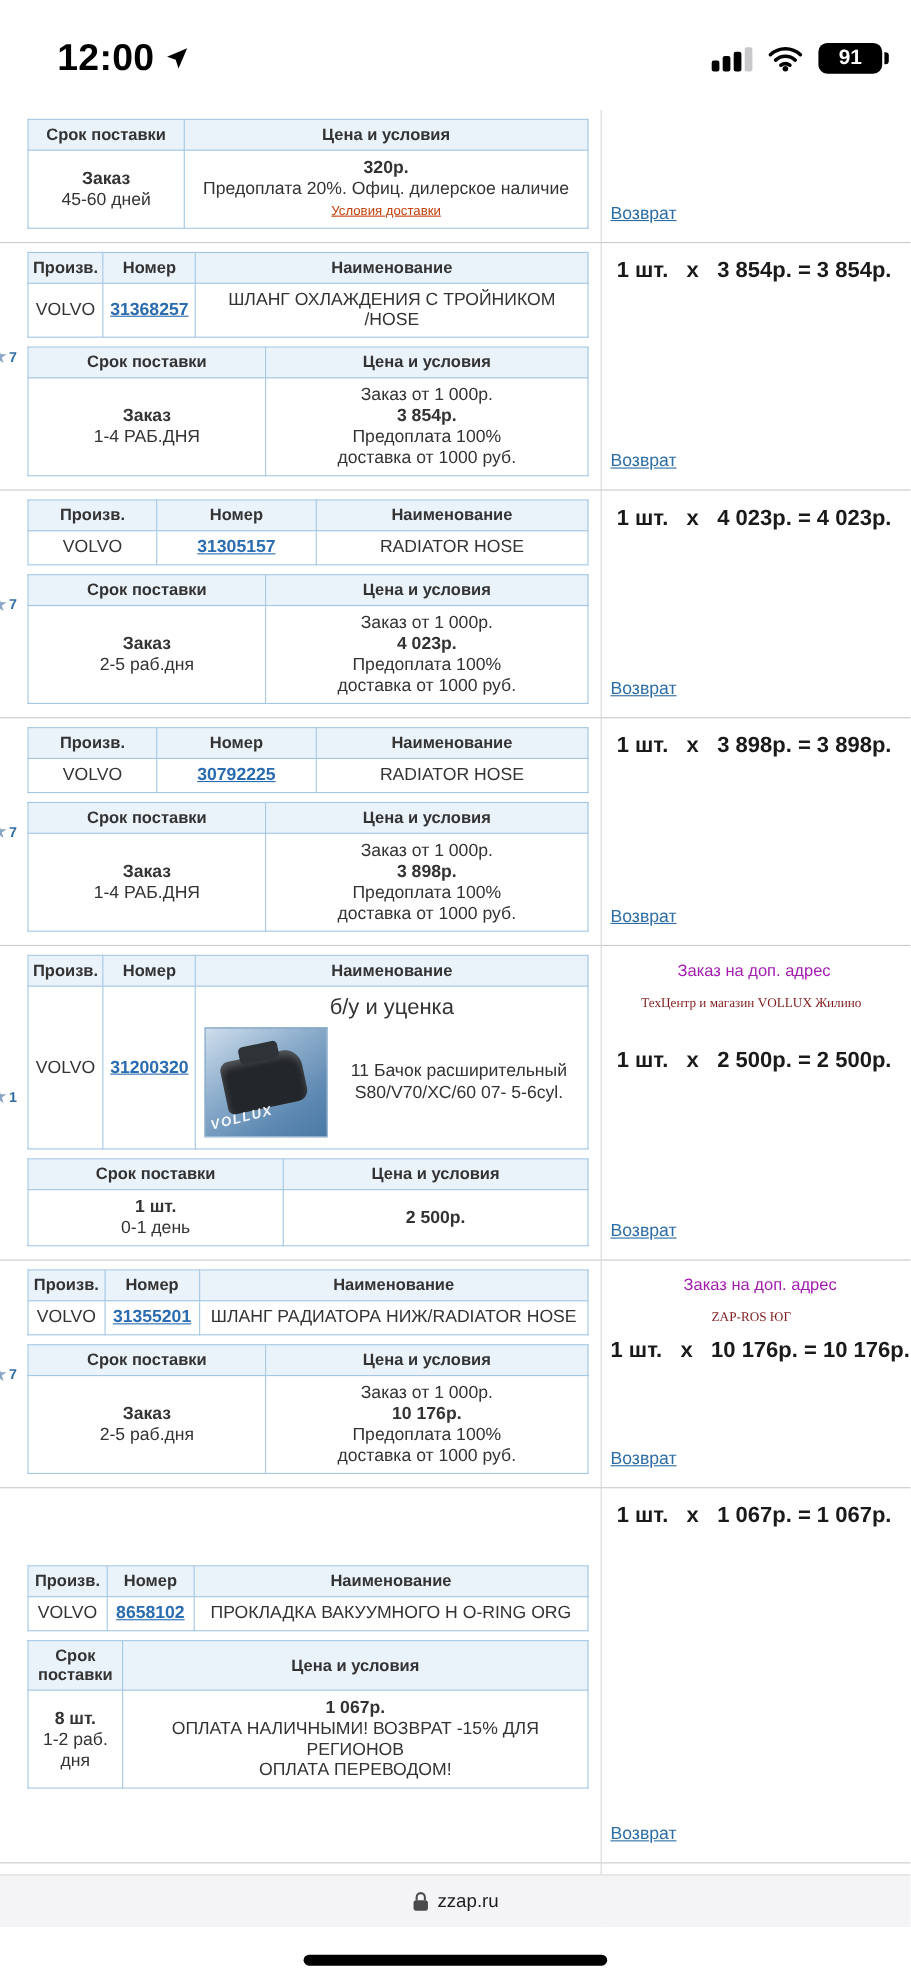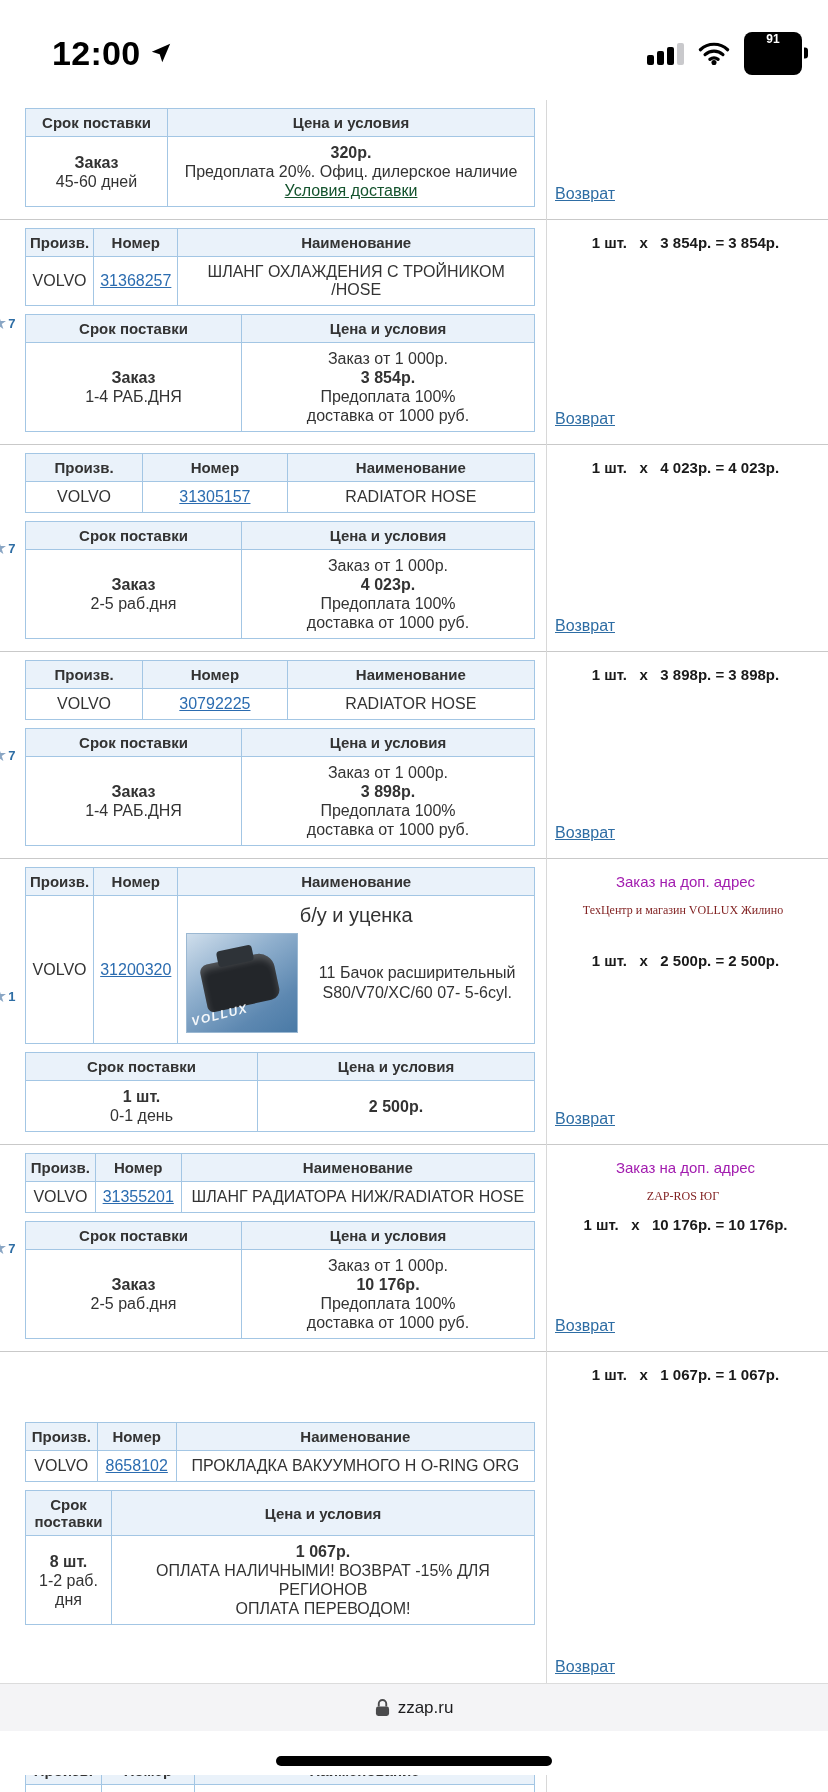--- a/index.html
+++ b/index.html
@@ -10,22 +10,22 @@
   
   .status-bar { height:100px; display:flex; align-items:center; justify-content:space-between;
                 padding:6px 26px 0 52px; background:#fff; }
   .sb-left { display:flex; align-items:center; gap:10px; }
   .sb-time { font-size:34px; font-weight:700; color:#000; letter-spacing:.3px; }
   .sb-right { display:flex; align-items:center; gap:14px; }
   .cellbars { display:flex; align-items:flex-end; gap:3px; height:24px; }
   .cellbars i { display:block; width:7px; background:#000; border-radius:2px; }
   .cellbars i:nth-child(1){height:10px;} .cellbars i:nth-child(2){height:14px;}
   .cellbars i:nth-child(3){height:18px;} .cellbars i:nth-child(4){height:22px; background:#c9c9cc;}
-  .batt { position:relative; width:58px; height:43px; background:#000; border-radius:8px; color:#fff;
-          display:flex; align-items:flex-start; justify-content:center; font-size:12px; font-weight:700; }
+  .batt { position:relative; width:58px; height:28px; background:#000; border-radius:8px; color:#fff;
+          display:flex; align-items:center; justify-content:center; font-size:19px; font-weight:700; }
   .batt .nub { position:absolute; right:-6px; top:50%; transform:translateY(-50%);
                width:4px; height:11px; background:#000; border-radius:0 3px 3px 0; }
 
   
   .content { position:relative; background:#fff; }
   .vline { position:absolute; top:0; bottom:0; left:546px; width:1px; background:#d8d8d8; }
 
   .block { position:relative; display:flex; border-bottom:1px solid #c9c9c9; padding:8px 8px 12px 0; min-height:110px; }
   .gutter { width:25px; flex:none; position:relative; overflow:visible; }
   .fav { position:absolute; left:-9px; top:86px; display:flex; align-items:center; }
@@ -38,53 +38,53 @@
   .block--cut  .main::before { content:""; display:block; height:55px; }
   .block--tall .main::after  { content:""; display:block; height:55px; }
   .block--cut { border-bottom:none; min-height:260px; }
 
   table.tbl { border-collapse:collapse; width:100%; background:#fff; }
   .tbl th, .tbl td { border:1px solid #a3c6e4; text-align:center; vertical-align:middle; }
   .tbl th { background:#eaf2fa; font-size:15px; font-weight:700; color:#333; padding:5px 4px; line-height:17px; }
   .tbl td { font-size:16px; color:#333; padding:6px 6px; }
   .pt { margin-bottom:8px; }
   .pt .brand, .pt .numlink { white-space:nowrap; }
-  .numlink { color:#2b6cb0; font-weight:400; text-decoration:underline; font-size:16px; }
+  .numlink { color:#2b6cb0; font-weight:700; text-decoration:underline; font-size:16px; }
   .namecell { padding:4px 4px; }
   .cond { font-size:20px; padding:2px 0 6px; }
   .name-wrap { display:flex; align-items:center; gap:10px; padding:0 2px 4px; }
   .pname { flex:1; font-size:16px; line-height:20px; }
 
   .dt { table-layout:fixed; }
   .dcol-headcut { width:142px; } .dcol-std { width:216px; } .dcol-img { width:232px; } .dcol-tall { width:86px; }
   .dcell, .pcell { padding:8px 6px; }
   .ln { line-height:19px; font-size:16px; }
   .ln.b { font-weight:700; }
-  .lnk { color:#14532d; text-decoration:underline; font-size:16px; }
+  .lnk { color:#c2410c; text-decoration:underline; font-size:12px; }
 
   .thumb { position:relative; width:112px; height:100px; flex:none; overflow:hidden;
            border:1px solid #9bb8d2;
            background:linear-gradient(145deg,#cfdeec 0%,#8fafcd 38%,#5d88b1 75%,#4a7aa6 100%); }
   .th-a { position:absolute; left:16px; top:24px; width:74px; height:48px; background:#23262a;
           border-radius:8px 16px 10px 6px; transform:rotate(-12deg);
           box-shadow:inset 0 5px 7px rgba(255,255,255,.22); }
   .th-b { position:absolute; left:30px; top:14px; width:36px; height:16px; background:#2e3338;
           border-radius:4px; transform:rotate(-12deg); }
   .th-mark { position:absolute; left:4px; bottom:10px; color:rgba(255,255,255,.92); font-size:12px;
              font-weight:700; font-style:italic; transform:rotate(-14deg); letter-spacing:1.5px; }
 
   .right { flex:1; display:flex; flex-direction:column; gap:9px; padding:6px 4px 2px 20px;text-align:center; }
   .note { font-size:15px; color:#a21caf; line-height:18px; }
   .vendor { font-size:12px; color:#7f1d1d; line-height:21px; max-width:256px;font-family:Liberation Serif, serif; }
-  .total { font-size:15px; font-weight:700; color:#1a1a1a; white-space:pre; letter-spacing:0; }
+  .total { font-size:20px; font-weight:700; color:#1a1a1a; white-space:pre; letter-spacing:0; }
   .block--img .total { margin-top:22px; }
   .ret { margin-top:auto; align-self:flex-start; color:#2e6da4; font-size:16px; text-decoration:underline; padding-bottom:2px; }
 
   
-  .browser-bar { position:absolute; left:0; right:0; bottom:0; height:109px; z-index:5; }
+  .browser-bar { position:absolute; left:0; right:0; bottom:0; height:88px; z-index:5; }
   .url-strip { height:48px; background:#f4f4f6; border-top:1px solid #dcdcdc;
                display:flex; align-items:center; justify-content:center; gap:8px;
                font-size:17px; color:#1c1c1e; }
   .home-area { height:44px; background:#fff; position:relative; }
   .home-indicator { position:absolute; left:50%; transform:translateX(-50%); bottom:9px;
                     width:276px; height:10px; border-radius:6px; background:#000; }
 </style>
 </head>
 <body>
 

